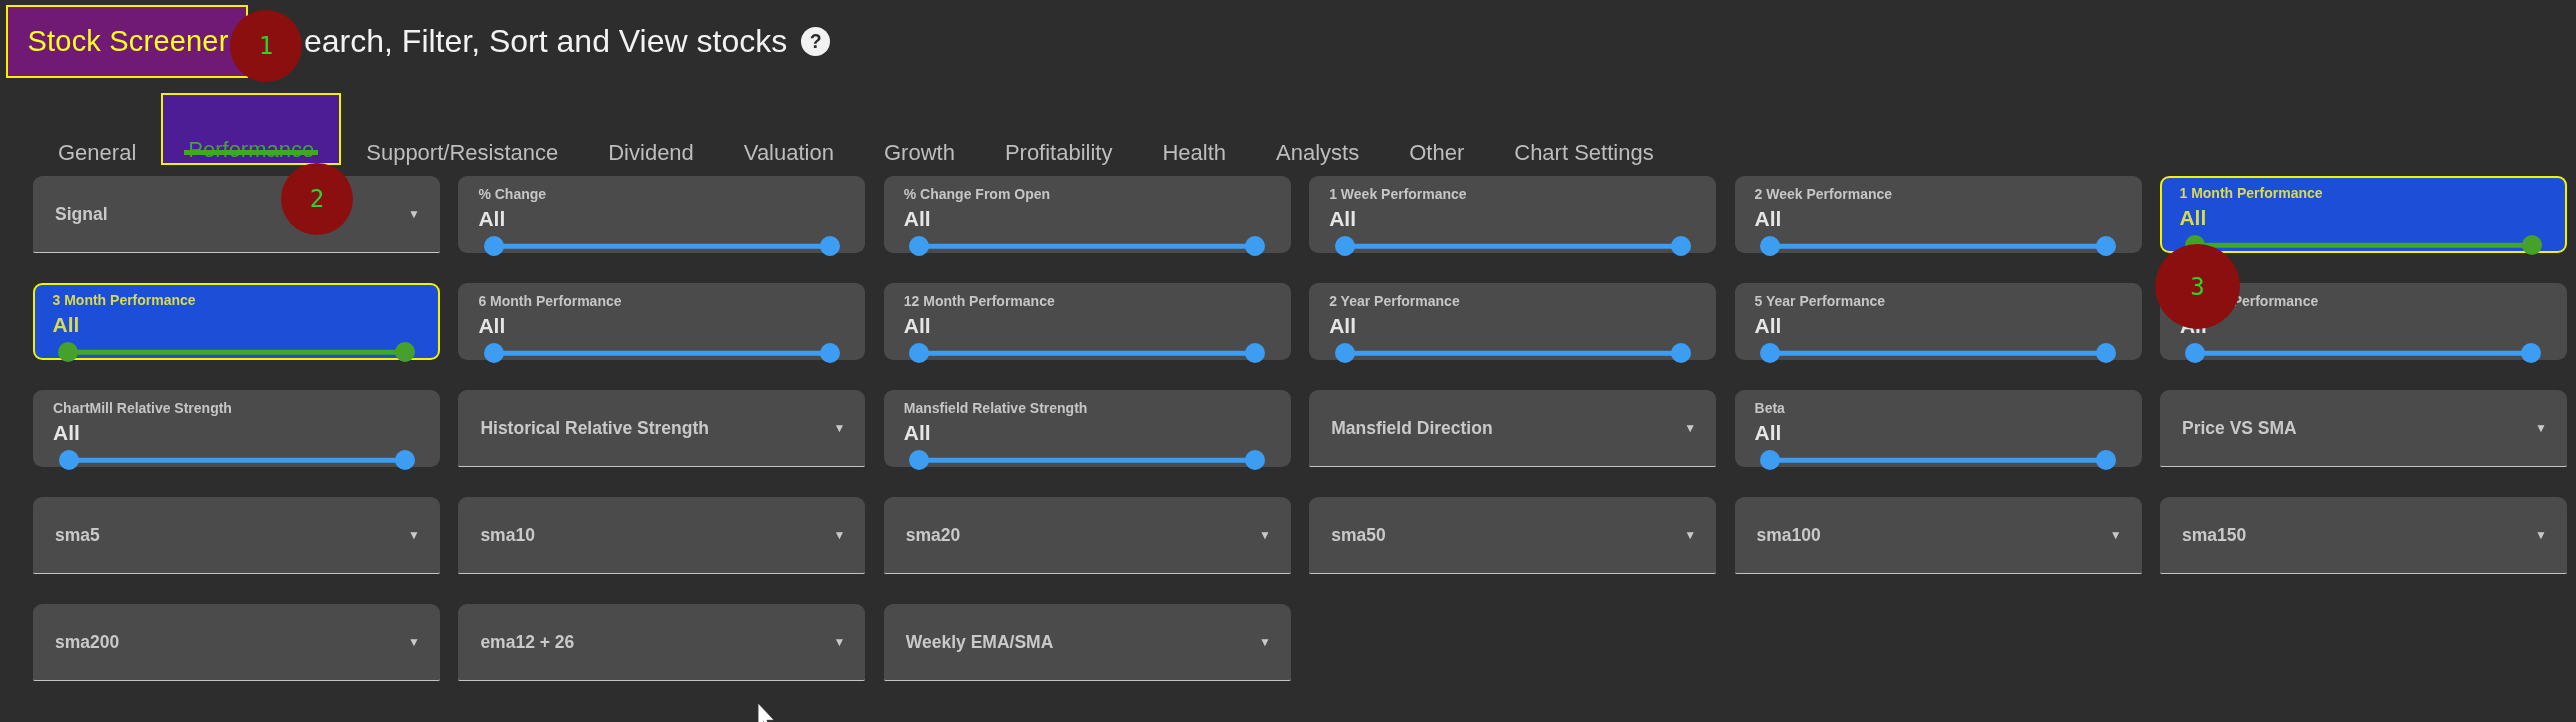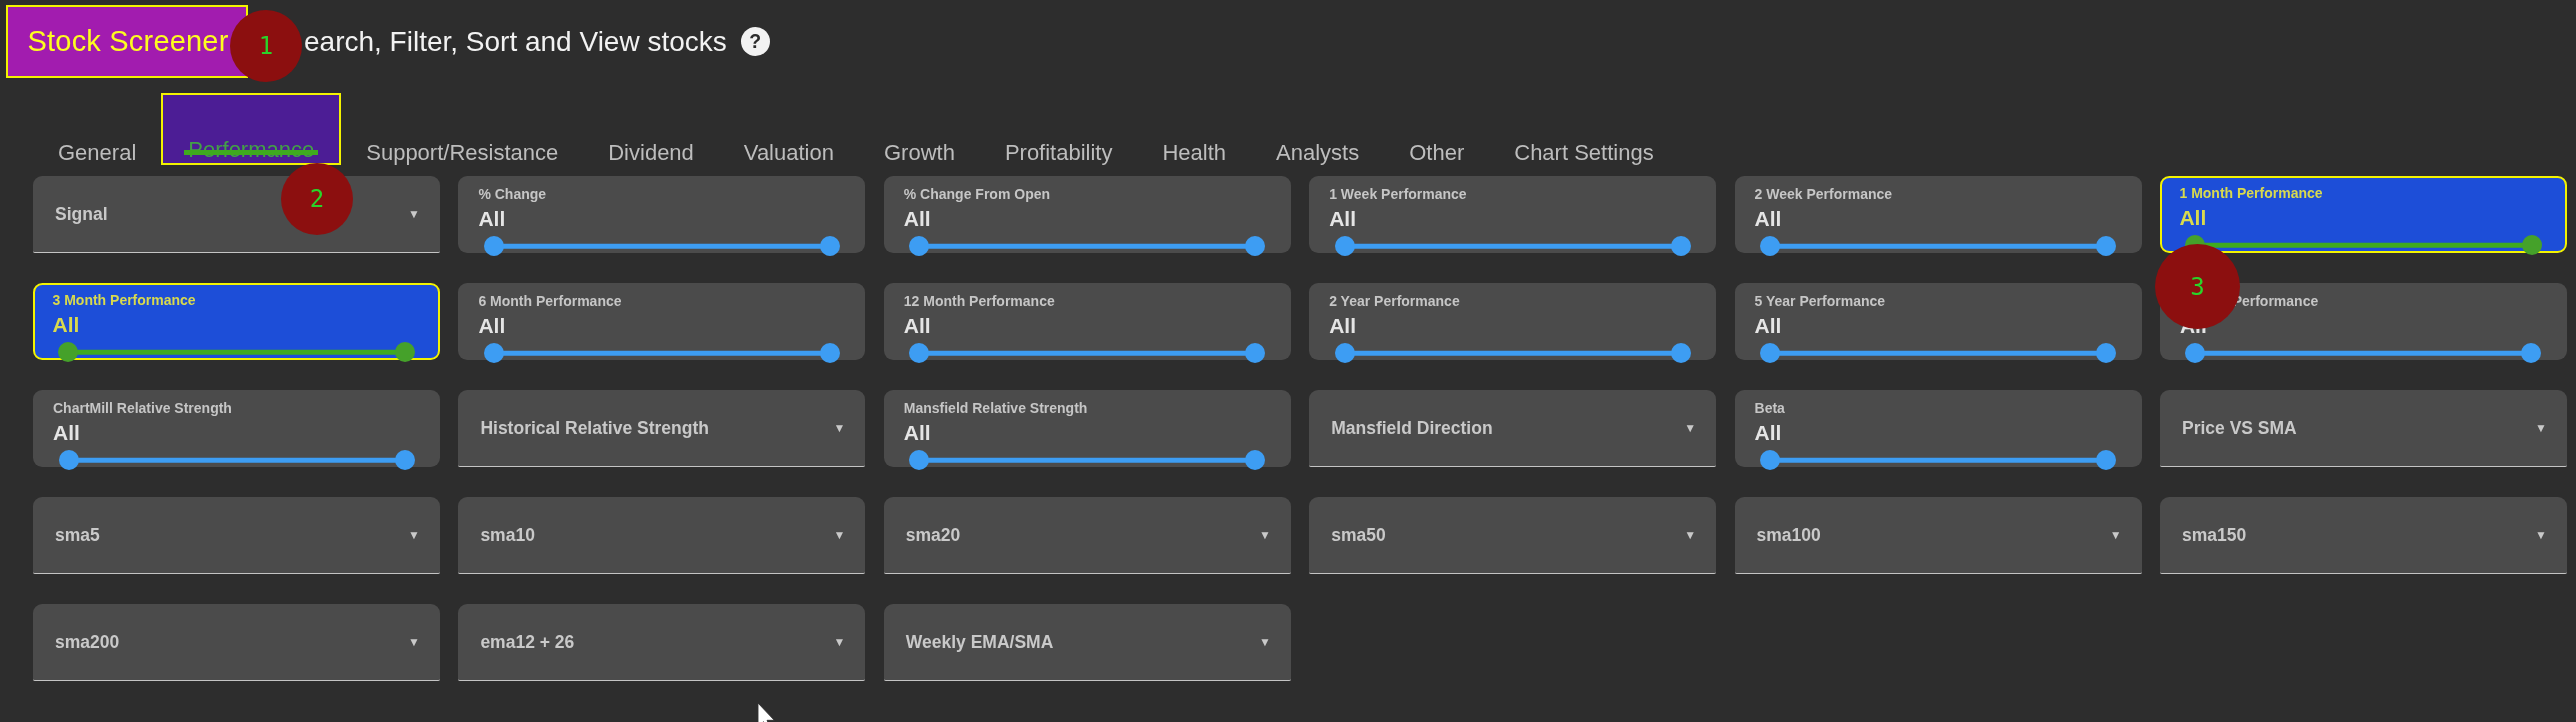--- a/index.html
+++ b/index.html
@@ -7,29 +7,29 @@
   body {
     position:relative; overflow:hidden;
     background:var(--page-bg,#2d2d2d);
     font-family:"Liberation Sans","DejaVu Sans",sans-serif;
   }
 
   
   .title-box {
     position:absolute; left:5.5px; top:4.6px; width:242px; height:73px;
     border:2.8px solid var(--hl-yellow,#f3f300);
-    background:#a21caf;
+    background:#701a75;
     display:flex; align-items:center; padding-left:20px;
   }
   .title-box h1 { font-size:29px; font-weight:500; color:var(--title-yellow,#fdfd1f); letter-spacing:0.2px; }
   .subtitle-wrap {
     position:absolute; left:304px; top:0; height:83px;
     display:flex; align-items:center; gap:14px;
   }
-  .subtitle { font-size:28px; font-weight:500; color:#f2f2f2; }
+  .subtitle { font-size:32px; font-weight:500; color:#f2f2f2; }
   .help-badge {
     width:29px; height:29px; border-radius:50%;
     background:#f2f2f2; color:#2b2b2b;
     font-size:19.4px; font-weight:bold;
     display:flex; align-items:center; justify-content:center;
   }
 
   
   #tab-bar {
     position:absolute; left:33px; top:89px; height:77px;

